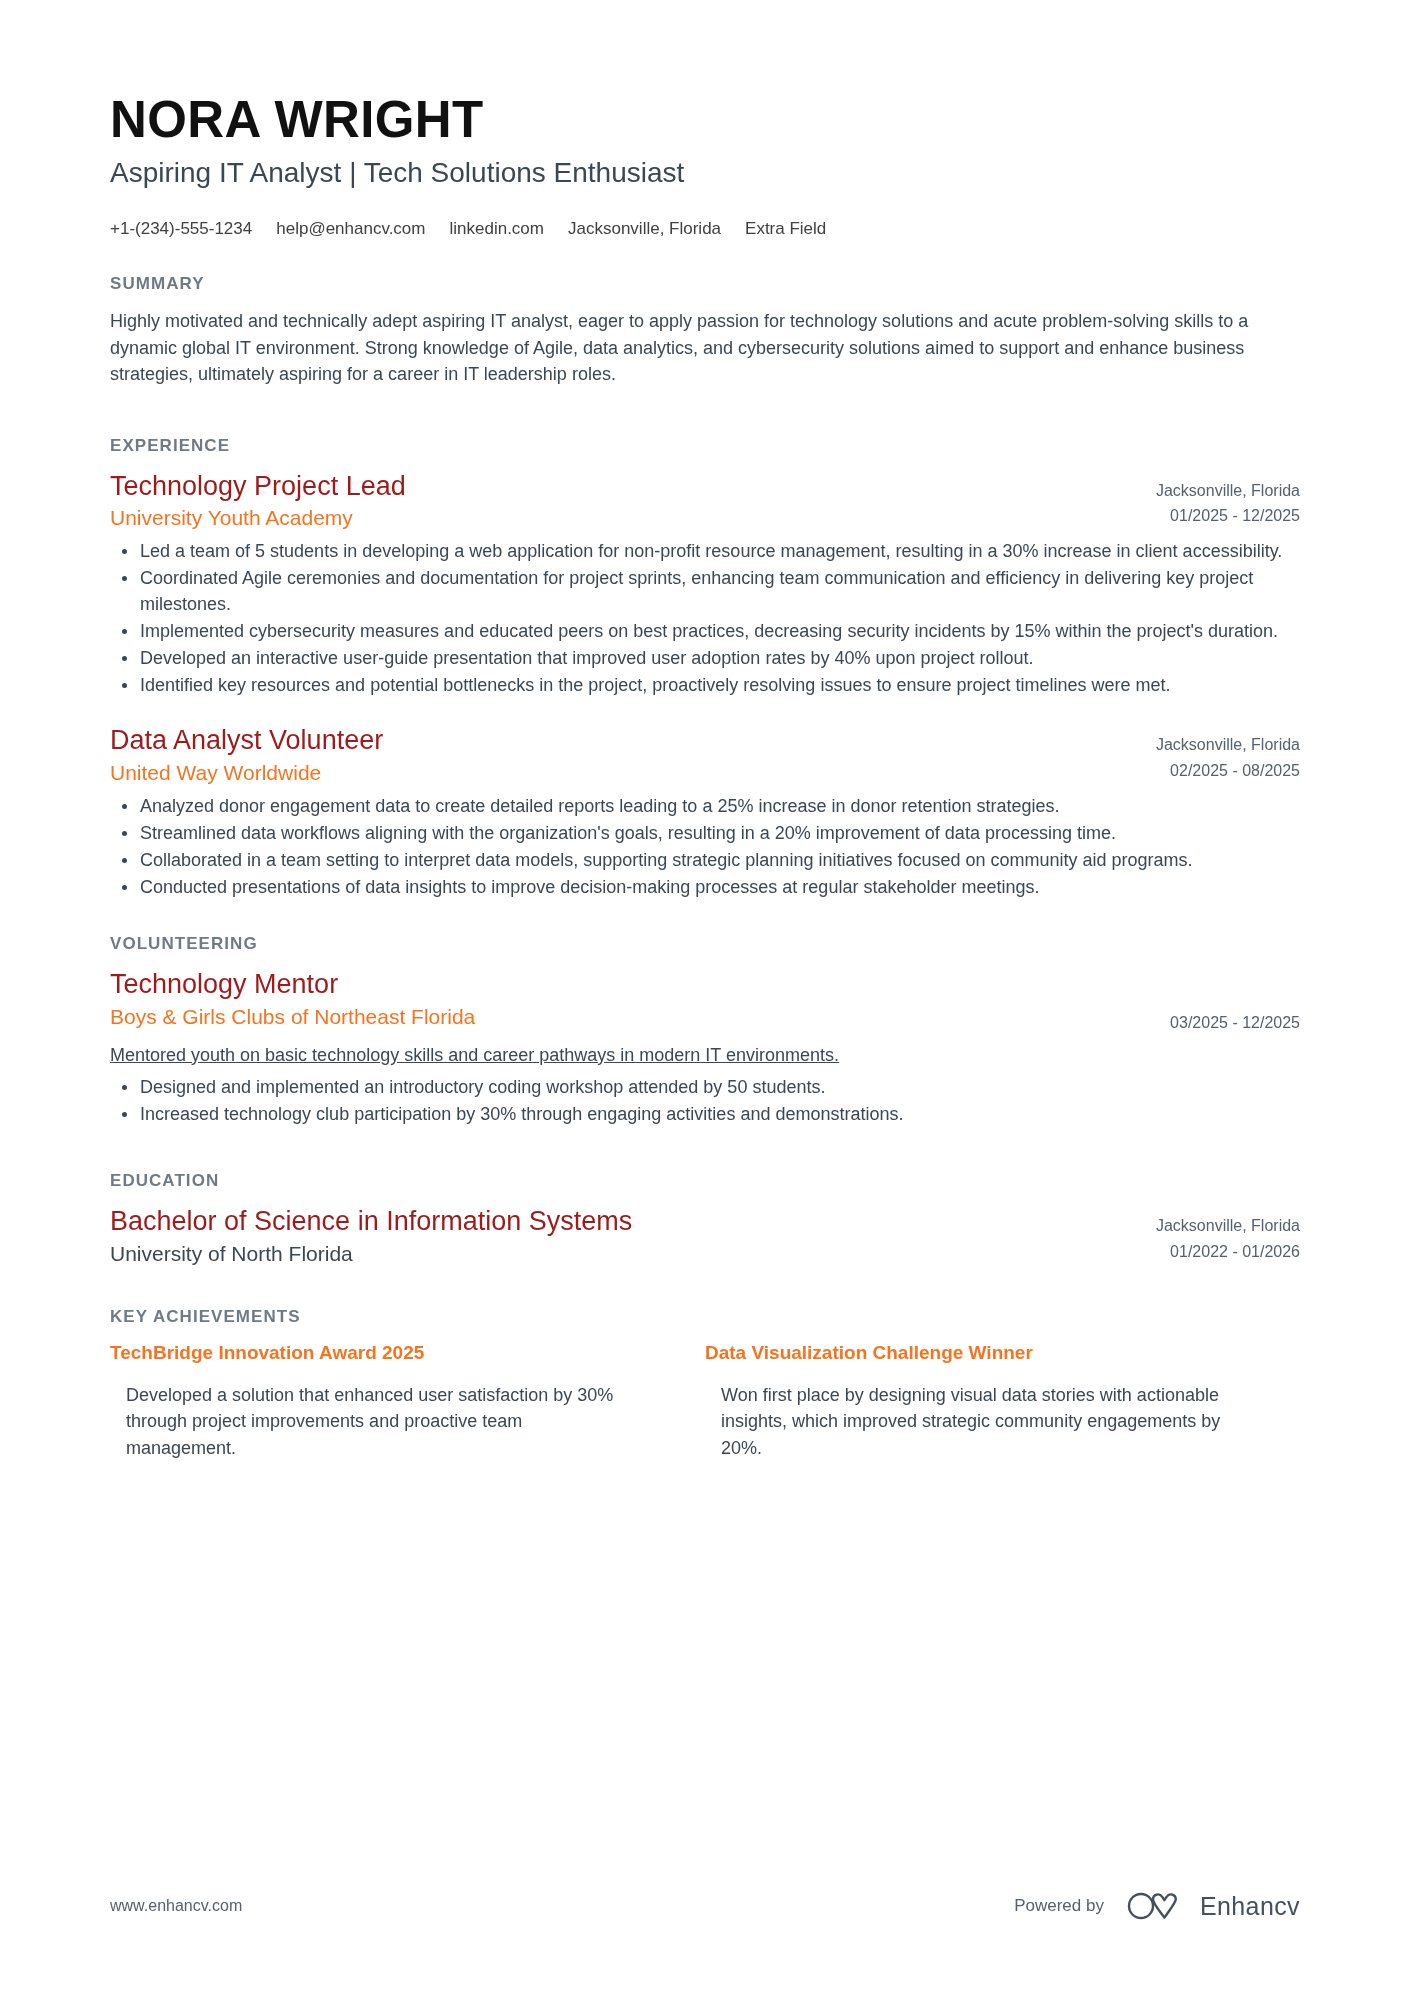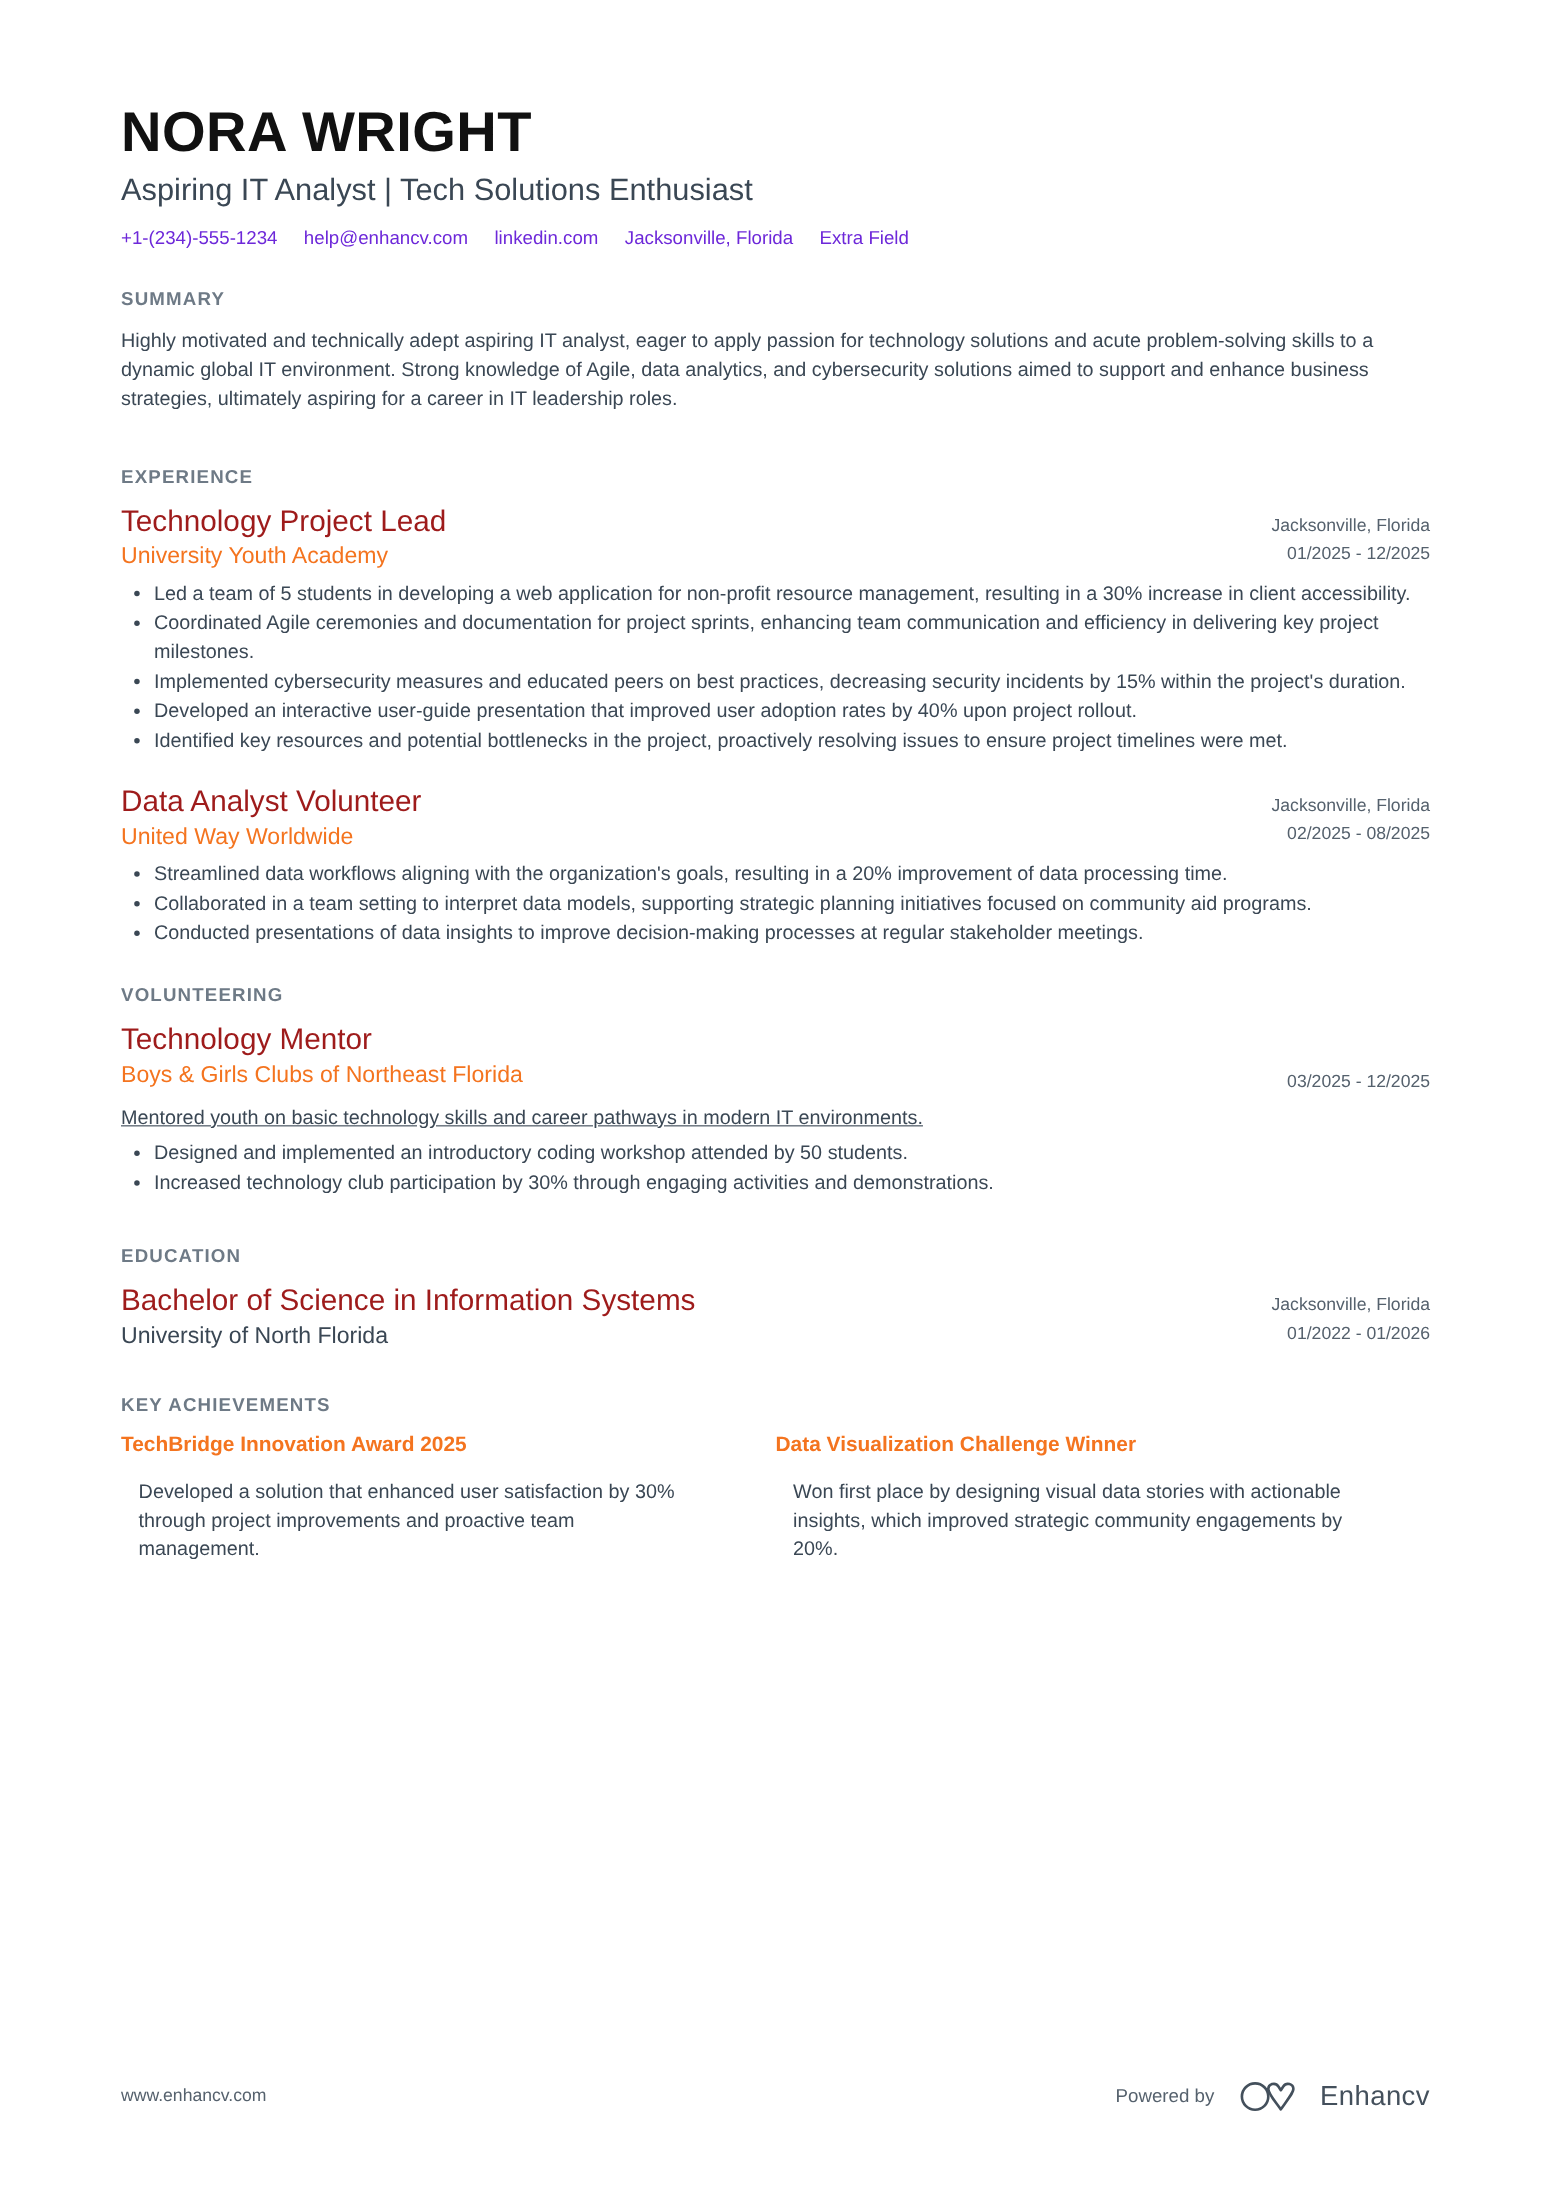--- a/index.html
+++ b/index.html
@@ -34,27 +34,27 @@
     margin: 0;
   }
   .headline {
     font-size: 28px;
     font-weight: 400;
     color: #3a4754;
     margin: 8px 0 0 0;
     line-height: 1.25;
   }
   .contact-row {
-    margin-top: 16px;
+    margin-top: 28px;
     display: flex;
     flex-wrap: wrap;
     align-items: flex-end;
     gap: 0;
     font-size: 17px;
-    color: #6d28d9;
+    color: #404040;
     line-height: 1.3;
   }
   .contact-item { margin-right: 24px; white-space: nowrap; }
 
   
   .section { margin-top: 34px; }
   .section-title {
     font-size: 17px;
     font-weight: bold;
     letter-spacing: 1.05px;
@@ -229,20 +229,21 @@
         <div class="entry-left">
           <div class="entry-title">Data Analyst Volunteer</div>
           <div class="entry-org">United Way Worldwide</div>
         </div>
         <div class="entry-right">
           <div>Jacksonville, Florida</div>
           <div>02/2025 - 08/2025</div>
         </div>
       </div>
       <ul class="bullets">
+        <li>Analyzed donor engagement data to create detailed reports leading to a 25% increase in donor retention strategies.</li>
         <li>Streamlined data workflows aligning with the organization's goals, resulting in a 20% improvement of data processing time.</li>
         <li>Collaborated in a team setting to interpret data models, supporting strategic planning initiatives focused on community aid programs.</li>
         <li>Conducted presentations of data insights to improve decision-making processes at regular stakeholder meetings.</li>
       </ul>
     </div>
   </div>
 
   <div class="section" style="">
     <div class="section-title">VOLUNTEERING</div>
     <div class="entry" style="margin-top:8px;">

